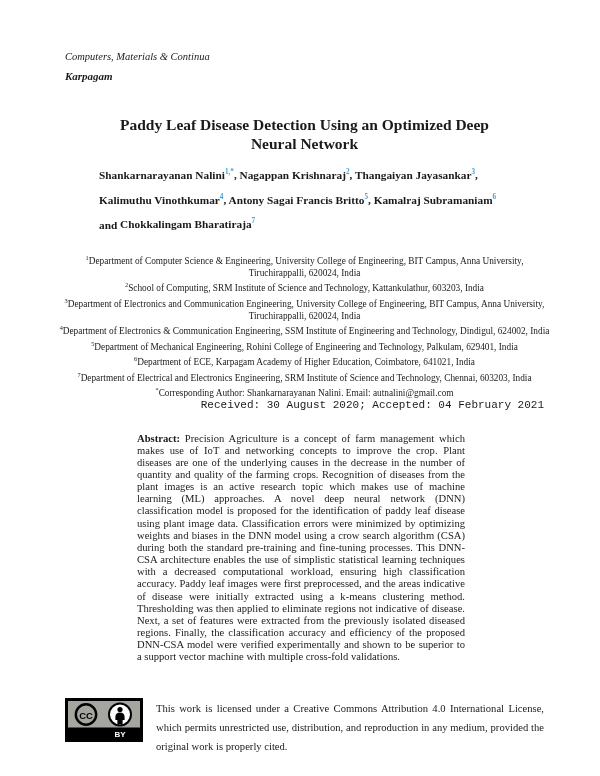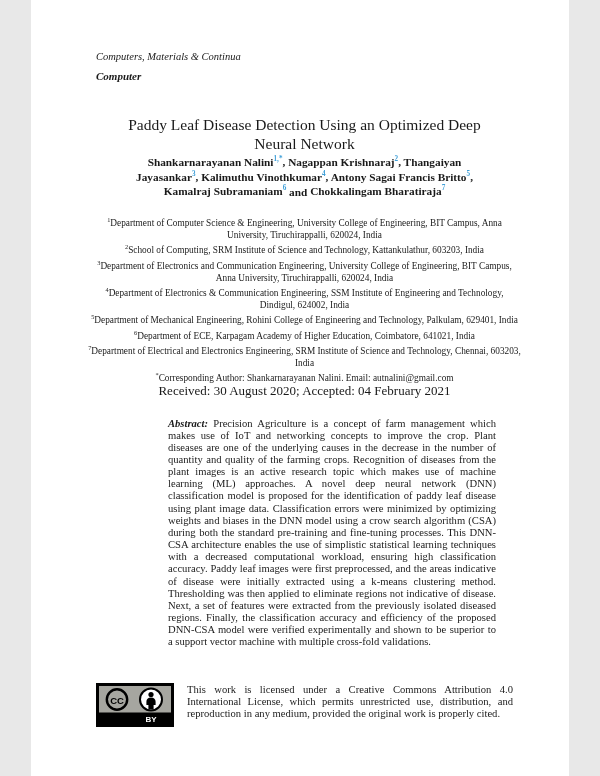--- a/index.html
+++ b/index.html
@@ -1,71 +1,71 @@
 <!DOCTYPE html>
 <html><head>
 <meta charset="utf-8">
 <style>
   html,body { margin:0; padding:0; background:#e8e8e8; }
   .page {
     position:relative;
-    width:538px; height:776px;
+    width:600px; height:776px;
     margin:0 auto;
     background:#ffffff;
     box-sizing:border-box;
     padding:50px 56px 0 65px;
     font-family:"Liberation Serif", serif;
     color:#1a1a1a;
     overflow:hidden;
   }
   
   .header { display:flex; justify-content:space-between; align-items:flex-start; }
   .journal-name { font-style:italic; font-size:10.5px; line-height:13px; }
   .doi { font-size:10.5px; line-height:13px; }
   .article-label { font-weight:bold; font-style:italic; font-size:11px; margin-top:7px; }
   .logo { margin-top:-2px; }
   
   .title {
-    text-align:center; font-weight:normal; font-size:15.5px; line-height:19px;
+    text-align:center; font-weight:bold; font-size:15.5px; line-height:19px;
     max-width:392px; margin:33px auto 0;
   }
   .authors {
-    text-align:center; font-weight:bold; font-size:11.3px; line-height:12px;
-    margin-top:0; padding:0 34px;
+    font-weight:bold; font-size:11.3px; line-height:22px;
+    margin-top:8px; padding:0 34px;
   }
   .authors sup { color:#3f9fd8; font-size:7.2px; font-weight:bold; }
   
   .affiliations {
     text-align:center; font-size:9.3px; line-height:11.5px;
     margin:17px -8px 0;
   }
   .affil sup, .dates sup { font-size:6.3px; }
-  .dates { text-align:center; font-size:13px; line-height:11.5px; }
+  .dates { text-align:right; font-size:11px; line-height:11.5px;font-family:Liberation Mono, monospace; }
   
   .abstract, .keywords {
     width:328px; margin-left:72px; text-align:justify;
     font-size:10.6px; line-height:12.15px;
   }
   .abstract { margin-top:21px; }
   .keywords { margin-top:12px; line-height:13px; }
-  .block-label { font-weight:bold;font-style:italic; }
+  .block-label { font-weight:bold; }
   
   .license { display:flex; align-items:flex-start; gap:13px; margin-top:34px; }
   .license-badge { flex:0 0 auto; }
-  .license-text { flex:1; text-align:justify; font-size:10.6px; line-height:12px; margin-top:1px; }
+  .license-text { flex:1; text-align:justify; font-size:10.6px; line-height:19px; margin-top:1px; }
 </style>
 </head>
 <body>
 
 <div class="page">
 
   <div class="header">
     <div>
       <div class="journal-name">Computers, Materials &amp; Continua</div>
-      <div class="article-label">Computer</div>
+      <div class="article-label">Karpagam</div>
     </div>
   </div>
 
   <div class="title">Paddy Leaf Disease Detection Using an Optimized Deep Neural Network</div>
 
   <div class="authors"><span>Shankarnarayanan Nalini<sup>1,*</sup></span>, <span>Nagappan Krishnaraj<sup>2</sup></span>, <span>Thangaiyan Jayasankar<sup>3</sup></span>, <span>Kalimuthu Vinothkumar<sup>4</sup></span>, <span>Antony Sagai Francis Britto<sup>5</sup></span>, <span>Kamalraj Subramaniam<sup>6</sup></span> and <span>Chokkalingam Bharatiraja<sup>7</sup></span></div>
 
   <div class="affiliations">
       <div class="affil"><sup>1</sup>Department of Computer Science &amp; Engineering, University College of Engineering, BIT Campus, Anna University, Tiruchirappalli, 620024, India</div>
       <div class="affil"><sup>2</sup>School of Computing, SRM Institute of Science and Technology, Kattankulathur, 603203, India</div>

